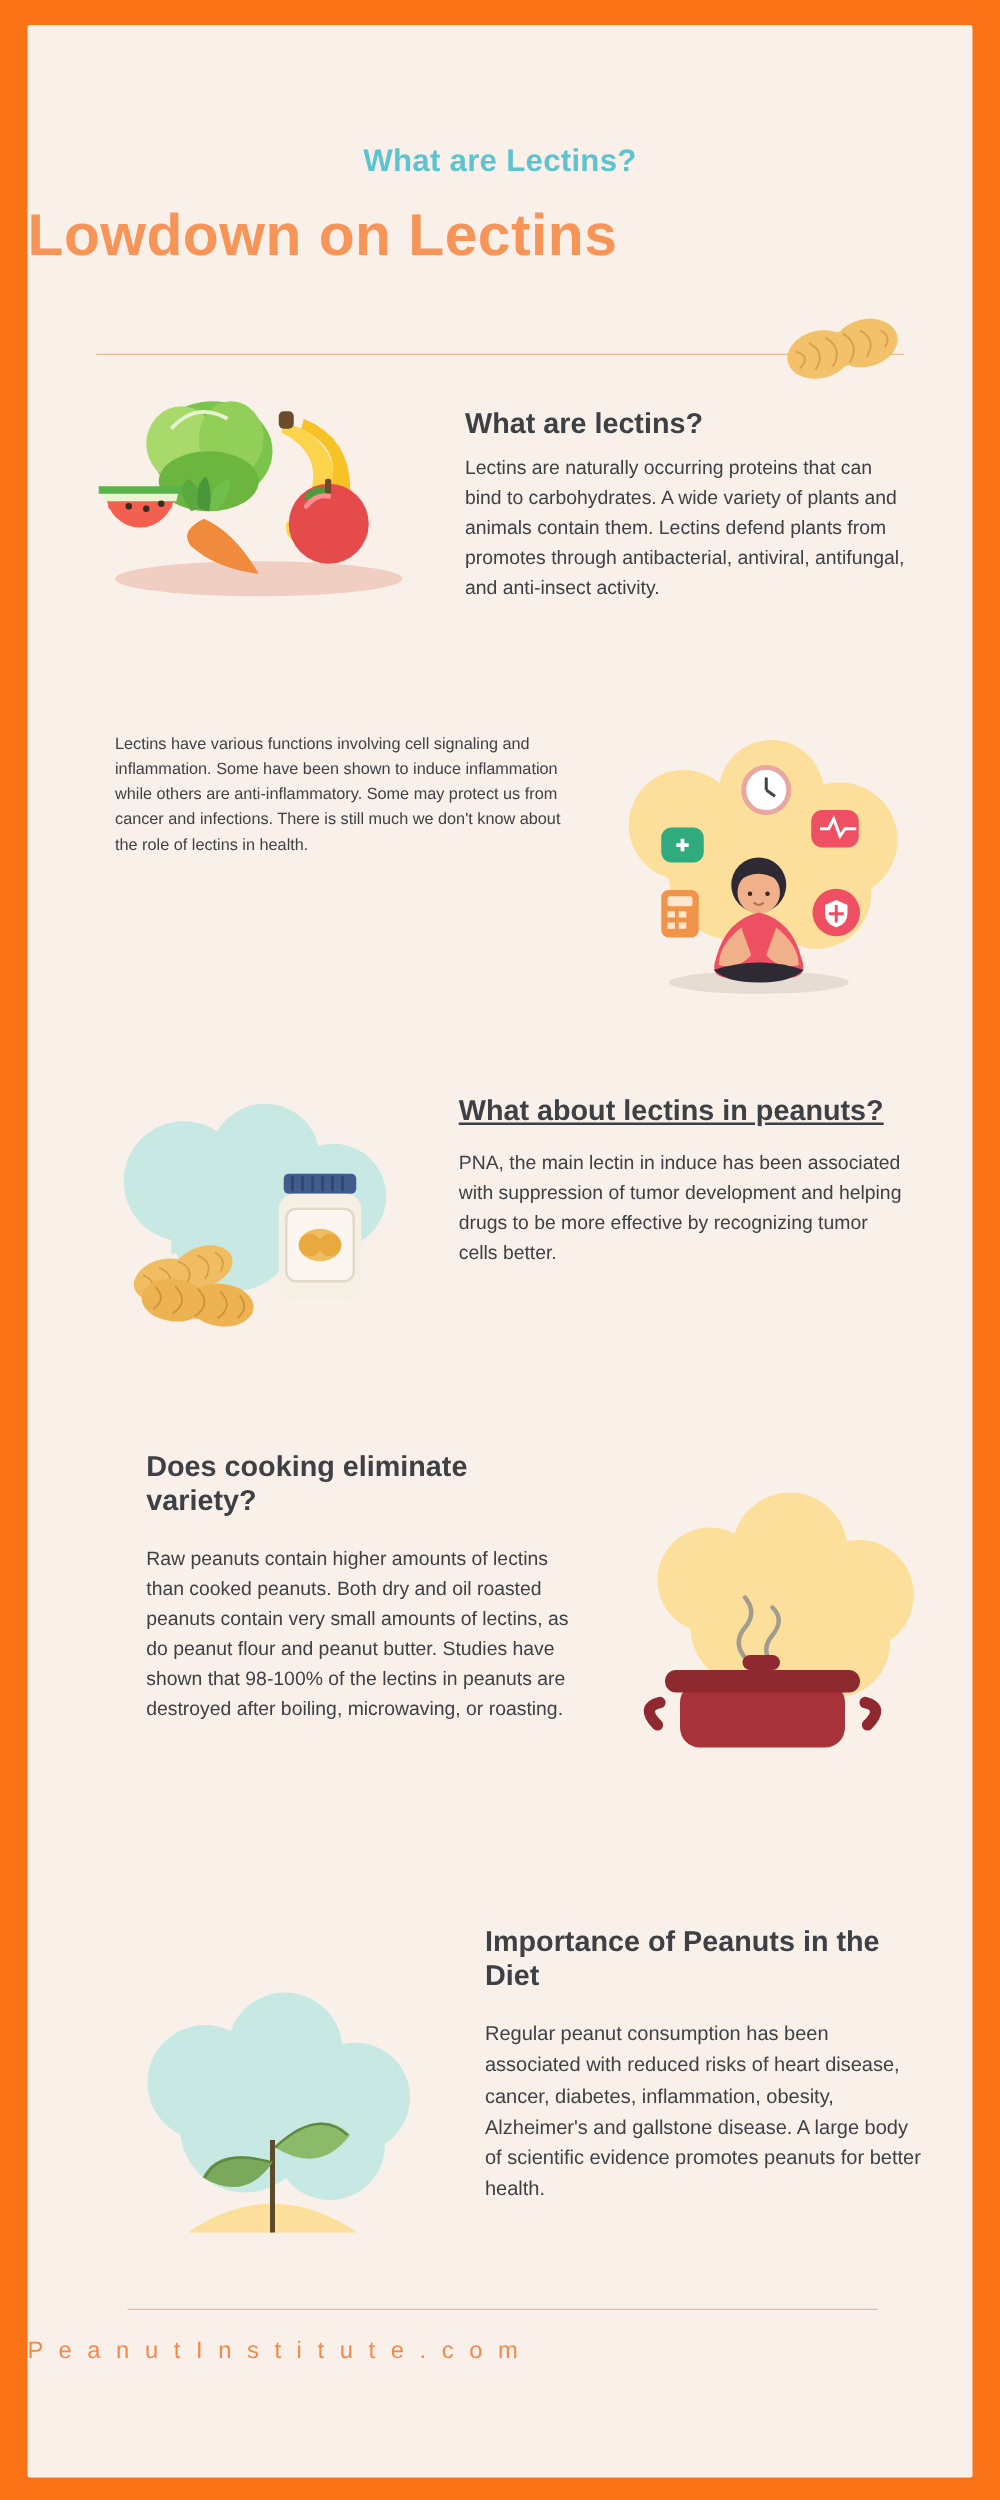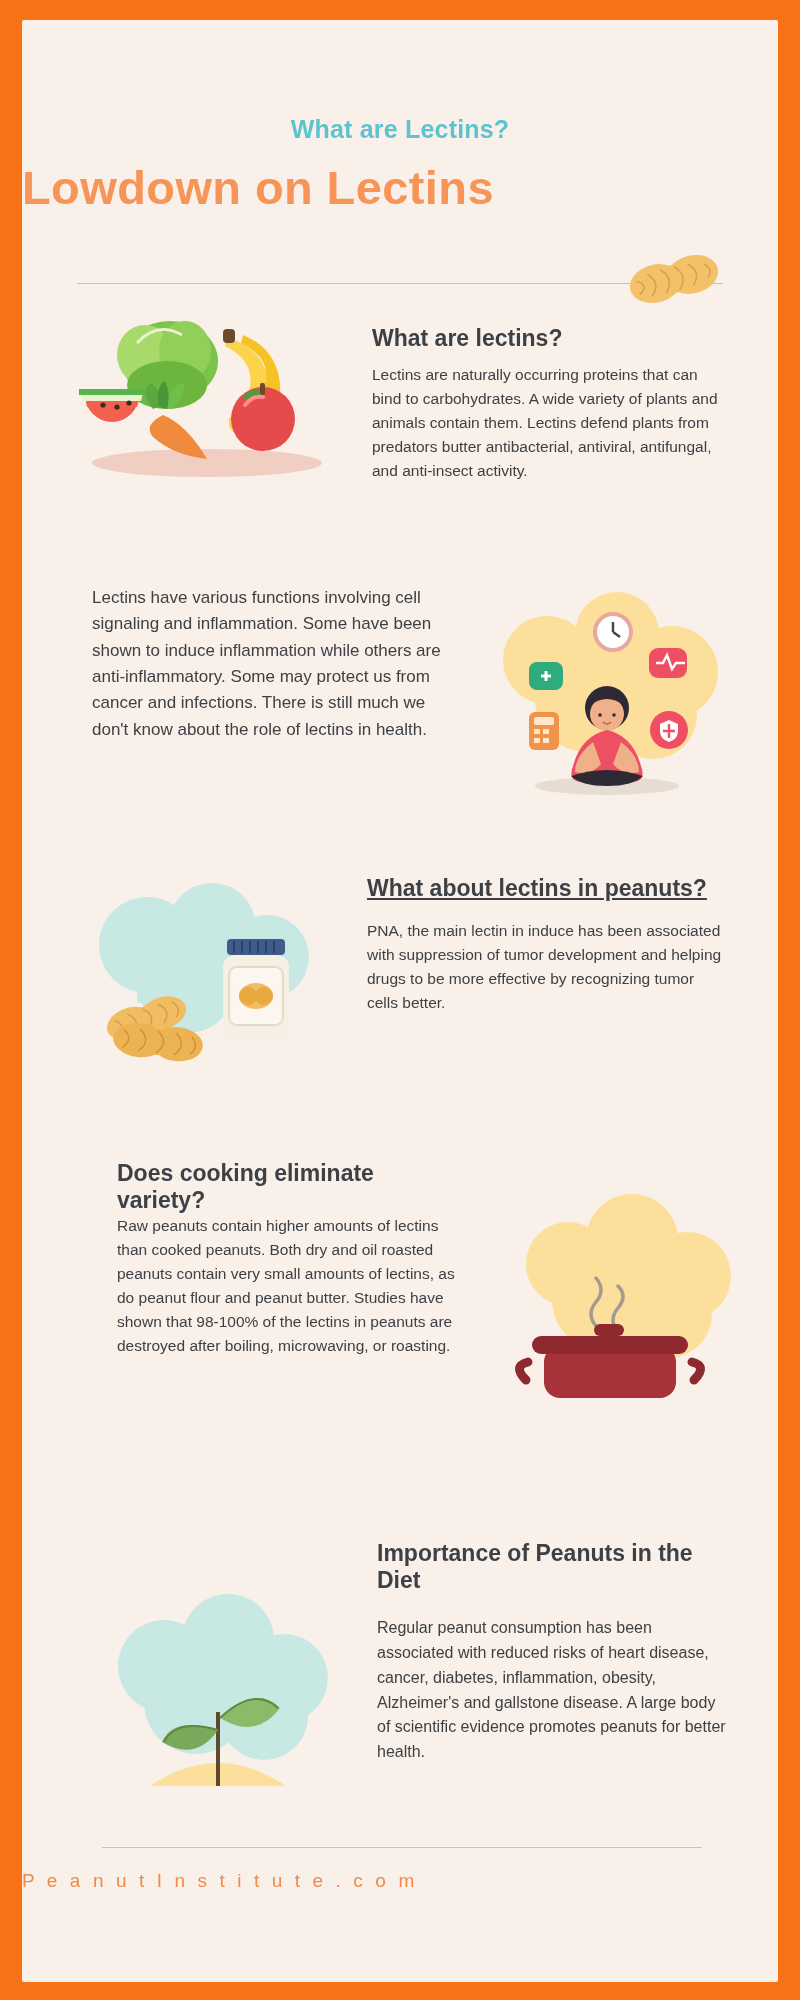--- a/index.html
+++ b/index.html
@@ -79,37 +79,37 @@
 
   
   #sec1 { left: 350px; top: 305px; width: 355px; }
   #sec1 .sec-title { font-size: 23px; }
   #sec1 .sec-body { font-size: 15.5px; margin-top: 11px; }
   #art1 { position: absolute; left: 45px; top: 283px; width: 280px; height: 180px; }
 
   
   #sec2 { left: 70px; top: 545px; width: 360px; }
   #sec2 .sec-title { font-size: 25px; }
-  #sec2 .sec-body { font-size: 17px; margin-top: 20px; }
+  #sec2 .sec-body { font-size: 13px; margin-top: 20px; }
   #art2 { position: absolute; left: 445px; top: 570px; width: 280px; height: 220px; }
 
   
   #sec3 { left: 345px; top: 855px; width: 355px; }
   #sec3 .sec-title { font-size: 23px; text-decoration: underline; }
   #sec3 .sec-body { font-size: 15.5px; margin-top: 17px; }
   #art3 { position: absolute; left: 55px; top: 855px; width: 270px; height: 200px; }
 
   
   #sec4 { left: 95px; top: 1140px; width: 340px; }
   #sec4 .sec-title { font-size: 23px; }
-  #sec4 .sec-body { font-size: 15.5px; }
+  #sec4 .sec-body { font-size: 15.5px; margin-top: 22px; }
   #art4 { position: absolute; left: 450px; top: 1170px; width: 280px; height: 230px; }
 
   
-  #sec5 { left: 355px; top: 1520px; width: 350px; }
+  #sec5 { left: 366px; top: 1520px; width: 350px; }
   #sec5 .sec-title { font-size: 23px; }
   #sec5 .sec-body { font-size: 16px; margin-top: 22px; }
   #art5 { position: absolute; left: 50px; top: 1570px; width: 280px; height: 230px; }
 
   
   .footer-rule {
     position: absolute;
     left: 80px;
     top: 1827px;
     width: 600px;
@@ -190,21 +190,21 @@
       <g>
         <circle cx="196" cy="116" r="32" fill="#e64b4b"></circle>
         <path d="M196 88 q-16 -4 -20 8 q14 4 20 -8 z" fill="#4f9c3c"></path>
         <rect x="193" y="80" width="5" height="12" rx="2" fill="#6b4b2a"></rect>
         <path d="M178 102 q8 -10 18 -8" stroke="#ff8d8d" stroke-width="4" fill="none" stroke-linecap="round"></path>
       </g>
     </svg>
 
     <div class="section" id="sec1">
       <div class="sec-title">What are lectins?</div>
-      <div class="sec-body">Lectins are naturally occurring proteins that can bind to carbohydrates.  A wide variety of plants and animals contain them. Lectins defend plants from predators butter antibacterial, antiviral, antifungal, and anti-insect activity.</div>
+      <div class="sec-body">Lectins are naturally occurring proteins that can bind to carbohydrates.  A wide variety of plants and animals contain them. Lectins defend plants from promotes through antibacterial, antiviral, antifungal, and anti-insect activity.</div>
     </div>
 
     <div class="section" id="sec2">
       <div class="sec-body">Lectins have various functions involving cell signaling and inflammation.   Some have been shown to induce inflammation while others are anti-inflammatory.  Some may protect us from cancer and infections. There is still much we don't know about the role of lectins in health.</div>
     </div>
 
     <svg id="art2" viewBox="0 0 280 220">
       <g fill="#fbdf9b">
         <circle cx="80" cy="70" r="44"></circle>
         <circle cx="150" cy="44" r="42"></circle>

